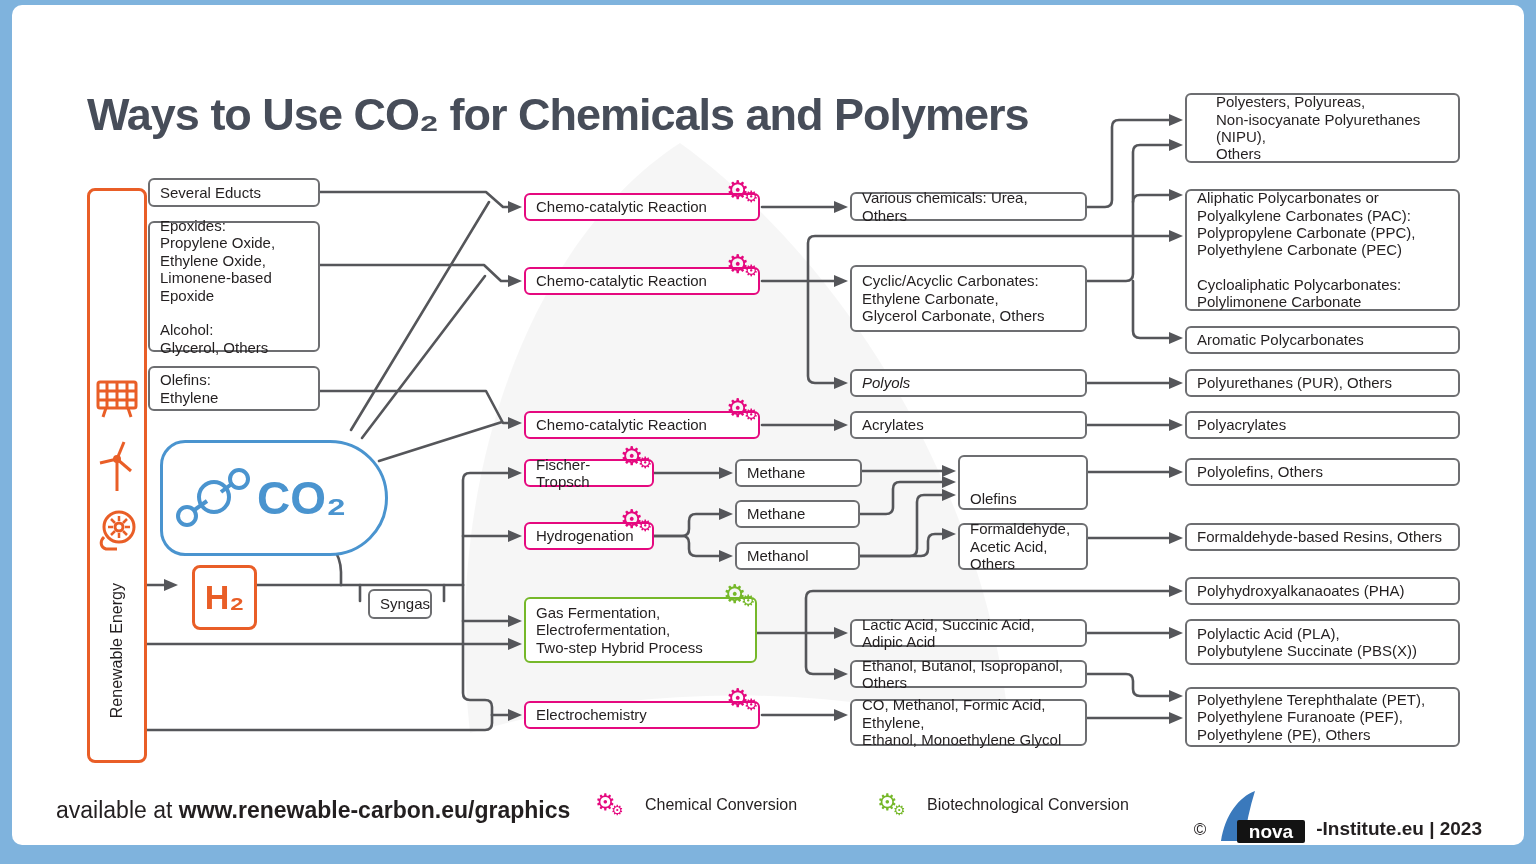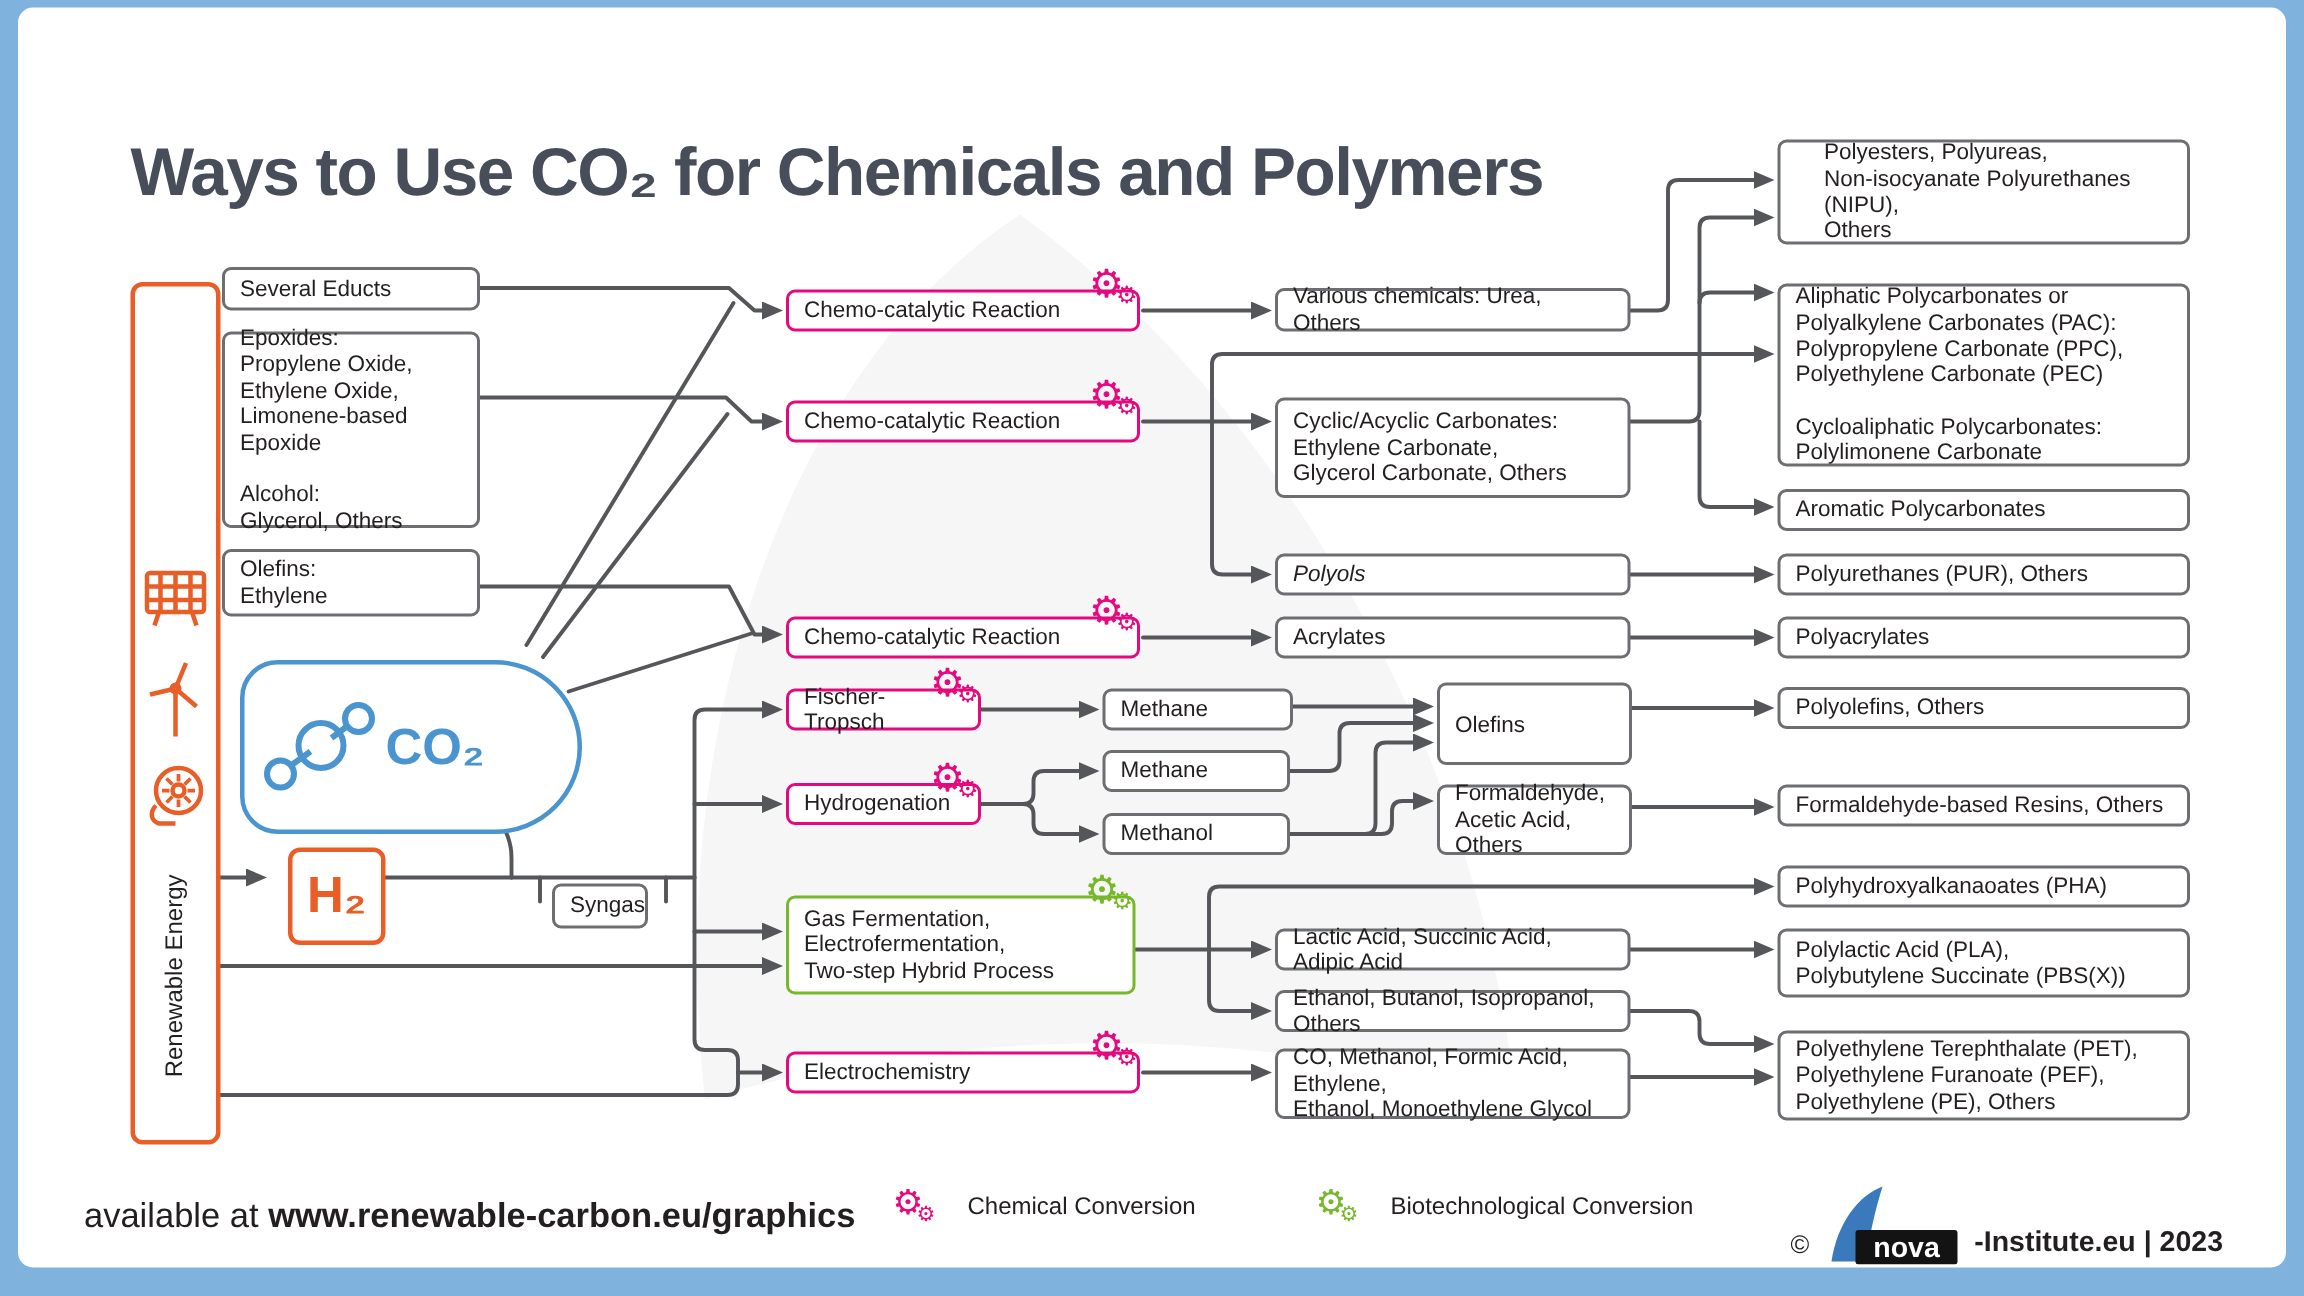--- a/index.html
+++ b/index.html
@@ -4,30 +4,30 @@
 <style>
   html,body{margin:0;padding:0}
   body{width:1536px;height:864px;position:relative;background:#7fb3dd;font-family:"Liberation Sans",sans-serif;overflow:hidden}
   .canvas{position:absolute;left:12px;top:5px;width:1512px;height:840px;background:#fff;border-radius:10px;overflow:hidden}
   #wires{position:absolute;left:0;top:0;z-index:1}
   h1.title{position:absolute;left:75px;top:84px;margin:0;font-size:45px;font-weight:bold;letter-spacing:-1px;color:#474d59;z-index:2}
   .node{position:absolute;background:#fff;border:2px solid #6d6e71;border-radius:6px;display:flex;align-items:center;
         padding:1px 10px;font-size:15px;line-height:1.16;color:#231f20;white-space:pre-line;box-sizing:border-box;z-index:2}
   .proc-chem{border-color:#e5097f;border-width:2.5px}
   .proc-bio{border-color:#76b82a;border-width:2.5px}
-  .align-top{align-items:center;padding-top:4px}
+  .align-top{align-items:flex-end;padding-top:4px}
   .gearpair{position:absolute;top:-18px;right:-12px;width:44px;height:36px;z-index:3;line-height:1;font-family:"DejaVu Sans",sans-serif;pointer-events:none}
   .gearpair .g1{position:absolute;left:0;top:0;font-size:26px}
   .gearpair .g2{position:absolute;left:18px;top:12px;font-size:16px}
   .chem{color:#e5097f}.bio{color:#76b82a}
   .recol{position:absolute;left:75px;top:183px;width:60px;height:575px;border:3px solid #e95e27;border-radius:8px;background:#fff;box-sizing:border-box;z-index:2}
   .recol svg{position:absolute;left:50%;transform:translateX(-50%)}
   .re-label{position:absolute;bottom:42px;left:50%;transform:translate(-50%,0) rotate(180deg);writing-mode:vertical-rl;font-size:16px;color:#231f20;white-space:nowrap}
   .co2{position:absolute;left:148px;top:435px;width:228px;height:116px;border:3px solid #4a94cf;border-radius:26px 60px 60px 26px;background:#fff;box-sizing:border-box;display:flex;align-items:center;z-index:2}
-  .co2txt{font-size:34px;font-weight:bold;color:#4a94cf;margin-left:2px}
+  .co2txt{font-size:46px;font-weight:bold;color:#4a94cf;margin-left:2px}
   .h2box{position:absolute;left:180px;top:560px;width:65px;height:65px;border:3px solid #e95e27;border-radius:8px;background:#fff;box-sizing:border-box;display:flex;align-items:center;justify-content:center;font-size:34px;font-weight:bold;color:#e95e27;z-index:2}
   .footer{position:absolute;left:0;bottom:0;width:100%;height:74px;z-index:2}
   .avail{position:absolute;left:44px;top:26px;font-size:23px;color:#231f20}
   .legend{position:absolute;top:14px;display:flex;align-items:center;gap:10px;font-size:16px;color:#231f20}
   .lgear{position:relative;width:40px;height:40px;font-family:"DejaVu Sans",sans-serif}
   .lgear .g1{position:absolute;left:0;top:4px;font-size:23px}
   .lgear .g2{position:absolute;left:16px;top:17px;font-size:14px}
   .copy{position:absolute;right:42px;top:18px;display:flex;align-items:flex-end;gap:5px;font-size:17px;color:#231f20}
   .copy .suffix{font-weight:bold;font-size:19px}
 </style>

